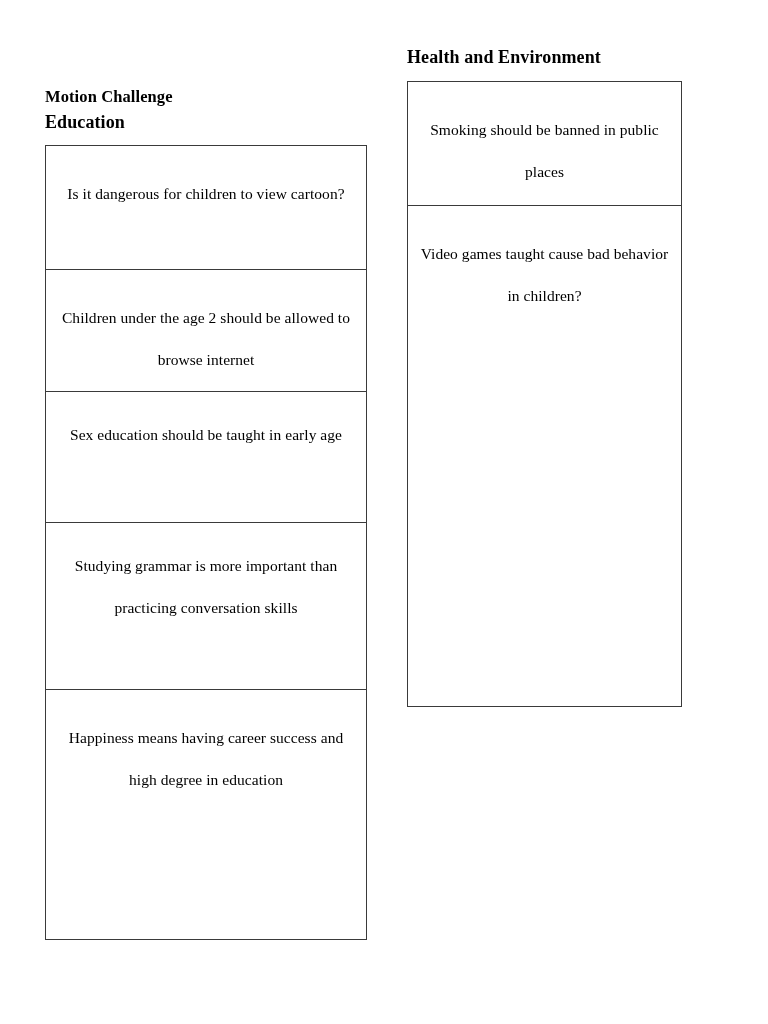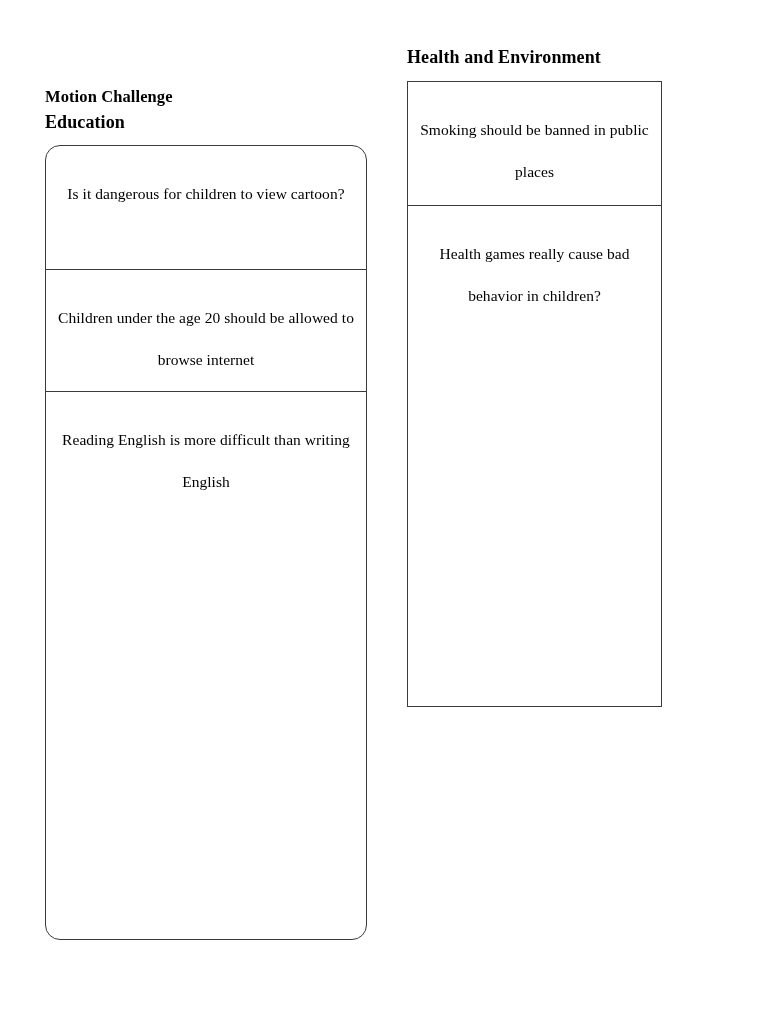--- a/index.html
+++ b/index.html
@@ -64,26 +64,25 @@
     position: absolute;
     border: 1.1px solid #3a3a3a;
     box-sizing: border-box;
     background: #ffffff;
   }
   .topic-table.left-table {
     left: 45px;
     top: 145px;
     width: 322px;
     height: 795px;
-    border-radius: 15px;
   }
   .topic-table.right-table {
     left: 407px;
     top: 81px;
-    width: 255px;
+    width: 275px;
     height: 626px;
   }
 
   .topic-row {
     position: relative;
     box-sizing: border-box;
     border-bottom: 1.1px solid #3a3a3a;
     overflow: hidden;
   }
   .topic-row:last-child {
@@ -114,29 +113,35 @@
 
   <div class="section-heading left-heading">Education</div>
 
   <div class="section-heading right-heading">Health and Environment</div>
 
   <div class="topic-table left-table">
     <div class="topic-row" style="height:124px;">
       <div class="topic-text">Is it dangerous for children to view cartoon?</div>
     </div>
     <div class="topic-row" style="height:122px;">
-      <div class="topic-text">Children under the age 20 should be allowed to browse internet</div>
+      <div class="topic-text">Children under the age 2 should be allowed to browse internet</div>
     </div>
-    <div class="topic-row" style="height:127px;">
-      <div class="topic-text">Reading English is more difficult than writing English</div>
+    <div class="topic-row tight" style="height:131px;">
+      <div class="topic-text">Sex education should be taught in early age</div>
+    </div>
+    <div class="topic-row tight" style="height:167px;">
+      <div class="topic-text">Studying grammar is more important than practicing conversation skills</div>
+    </div>
+    <div class="topic-row" style="height:122px;">
+      <div class="topic-text">Happiness means having career success and high degree in education</div>
     </div>
   </div>
 
   <div class="topic-table right-table">
     <div class="topic-row" style="height:124px;">
       <div class="topic-text">Smoking should be banned in public places</div>
     </div>
     <div class="topic-row" style="height:124px;">
-      <div class="topic-text">Health games really cause bad behavior in children?</div>
+      <div class="topic-text">Video games taught cause bad behavior in children?</div>
     </div>
   </div>
 
 </div>
 
 </body></html>

